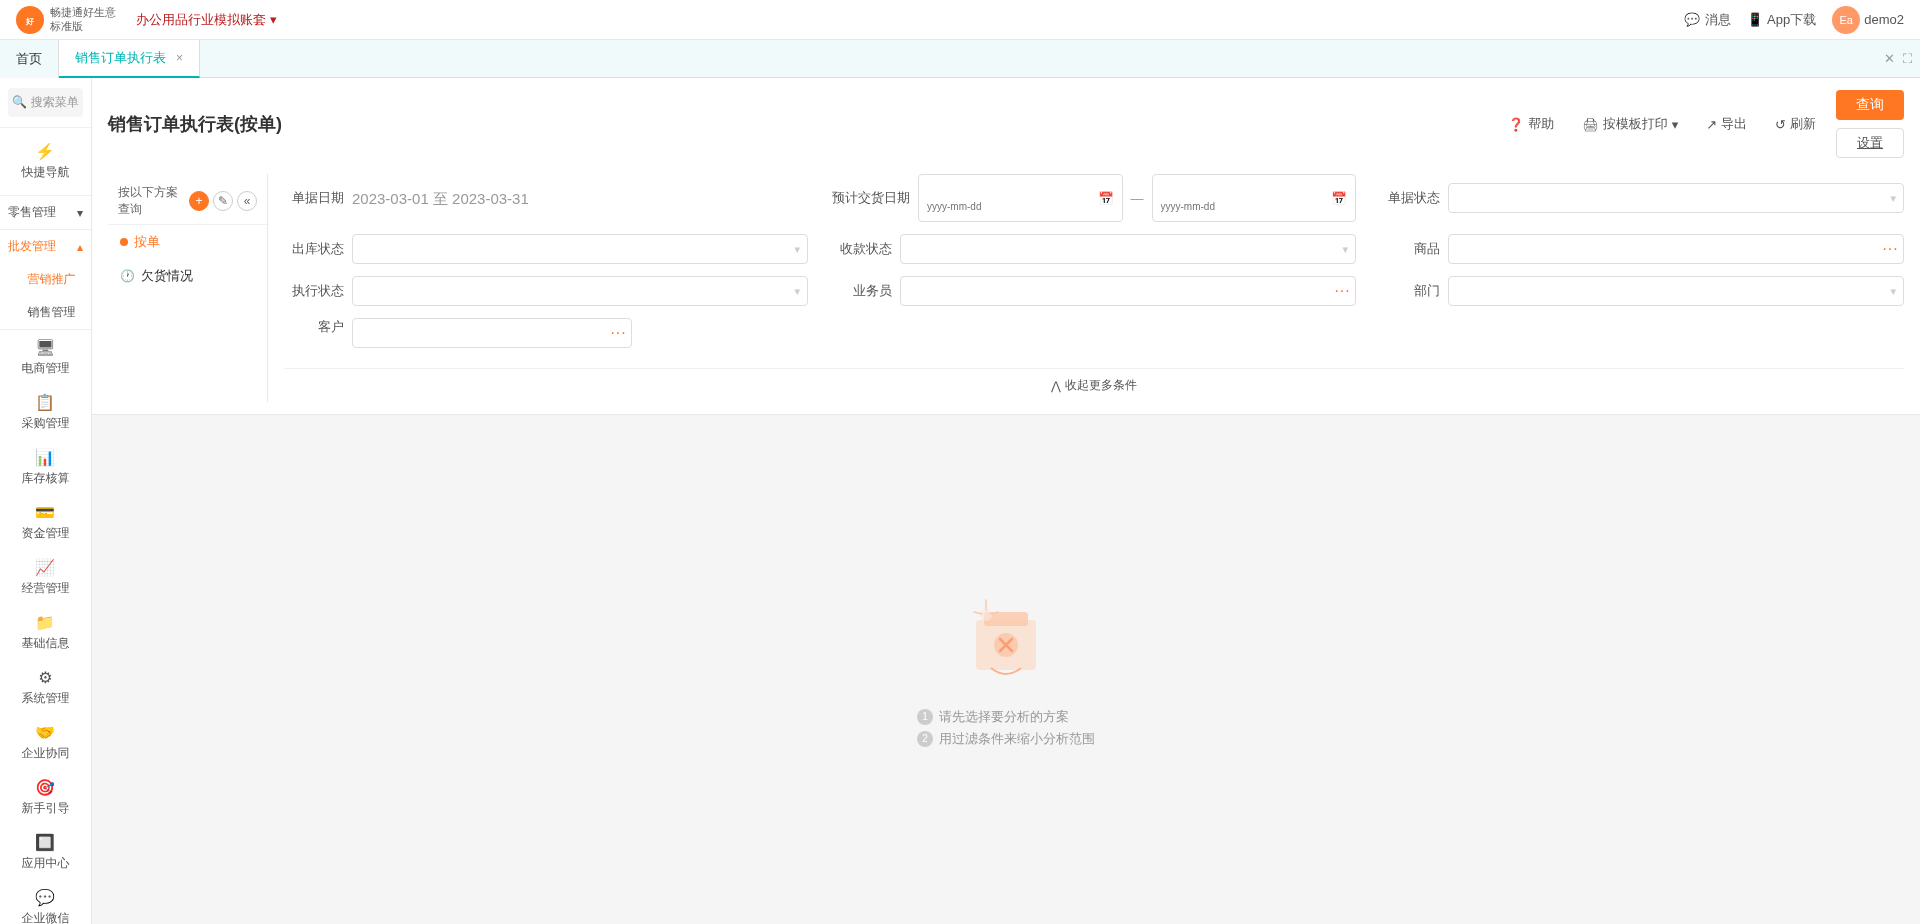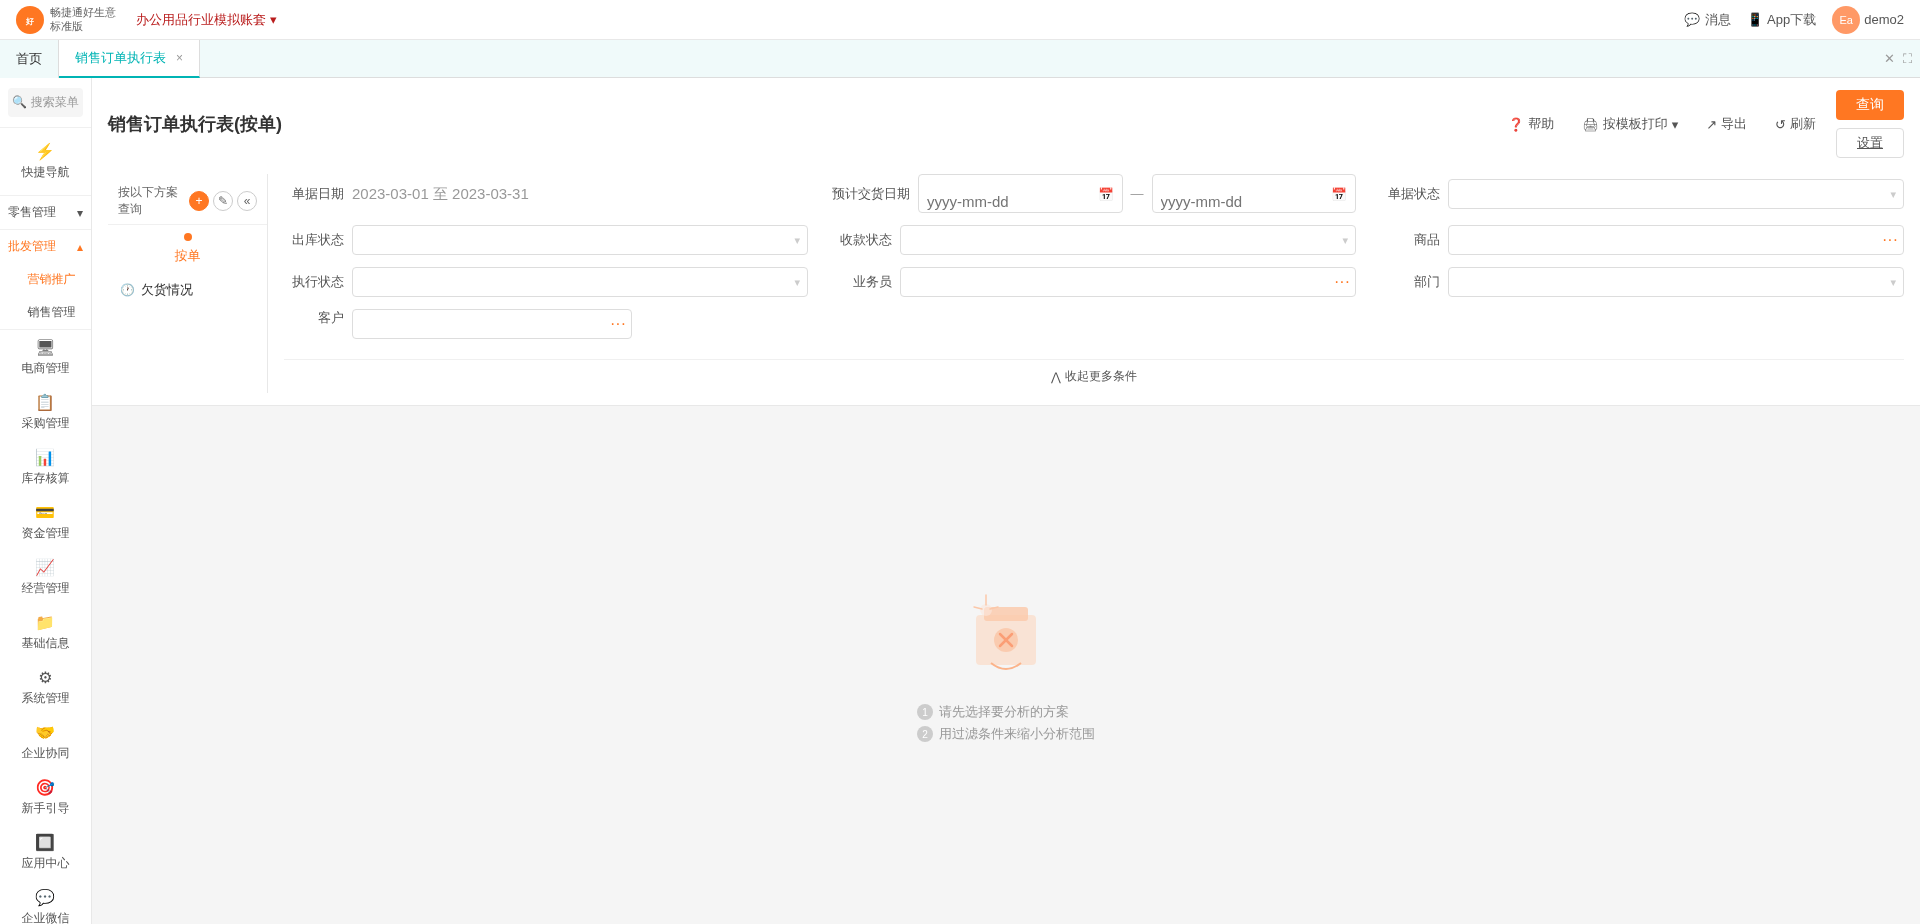--- a/index.html
+++ b/index.html
@@ -230,21 +230,20 @@
     .left-panel-item {
       padding: 8px 12px;
       font-size: 13px;
       cursor: pointer;
       display: flex;
       align-items: center;
       gap: 6px;
     }
     .left-panel-item.active {
       color: #ff7722;
-      flex-direction: column;
     }
     .left-panel-item .item-dot {
       width: 8px;
       height: 8px;
       border-radius: 50%;
       background: #ff7722;
     }
     .left-panel-item .item-clock {
       color: #999;
       font-size: 12px;
@@ -332,25 +331,25 @@
       display: flex;
       align-items: center;
       gap: 8px;
     }
     .date-input-wrapper {
       position: relative;
       flex: 1;
     }
     .date-input {
       width: 100%;
-      height: 39px;
+      height: 48px;
       border: 1px solid #ddd;
       border-radius: 4px;
       padding: 16px 28px 0 8px;
-      font-size: 15px;
+      font-size: 10px;
       color: #999;
     }
     .date-icon {
       position: absolute;
       right: 8px;
       top: 50%;
       transform: translateY(-50%);
       color: #ff7722;
       font-size: 13px;
     }

